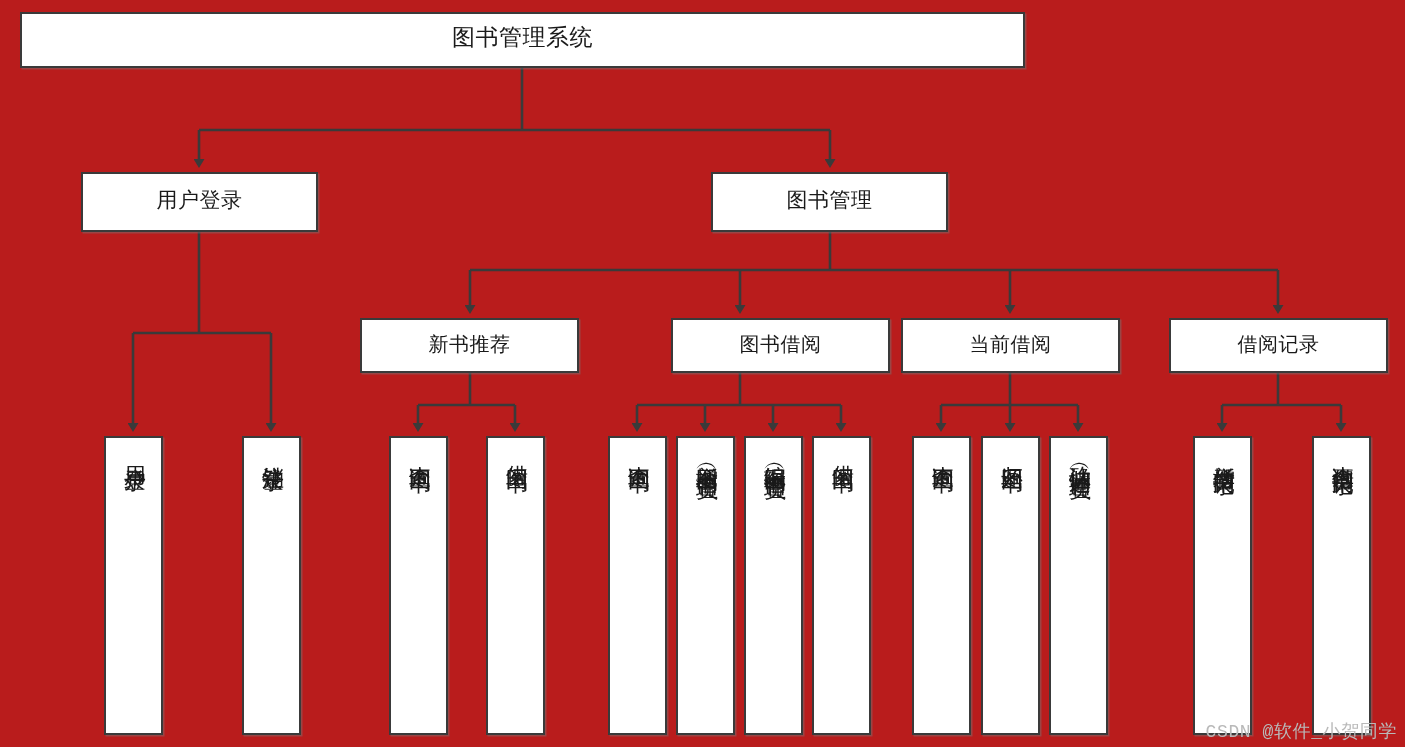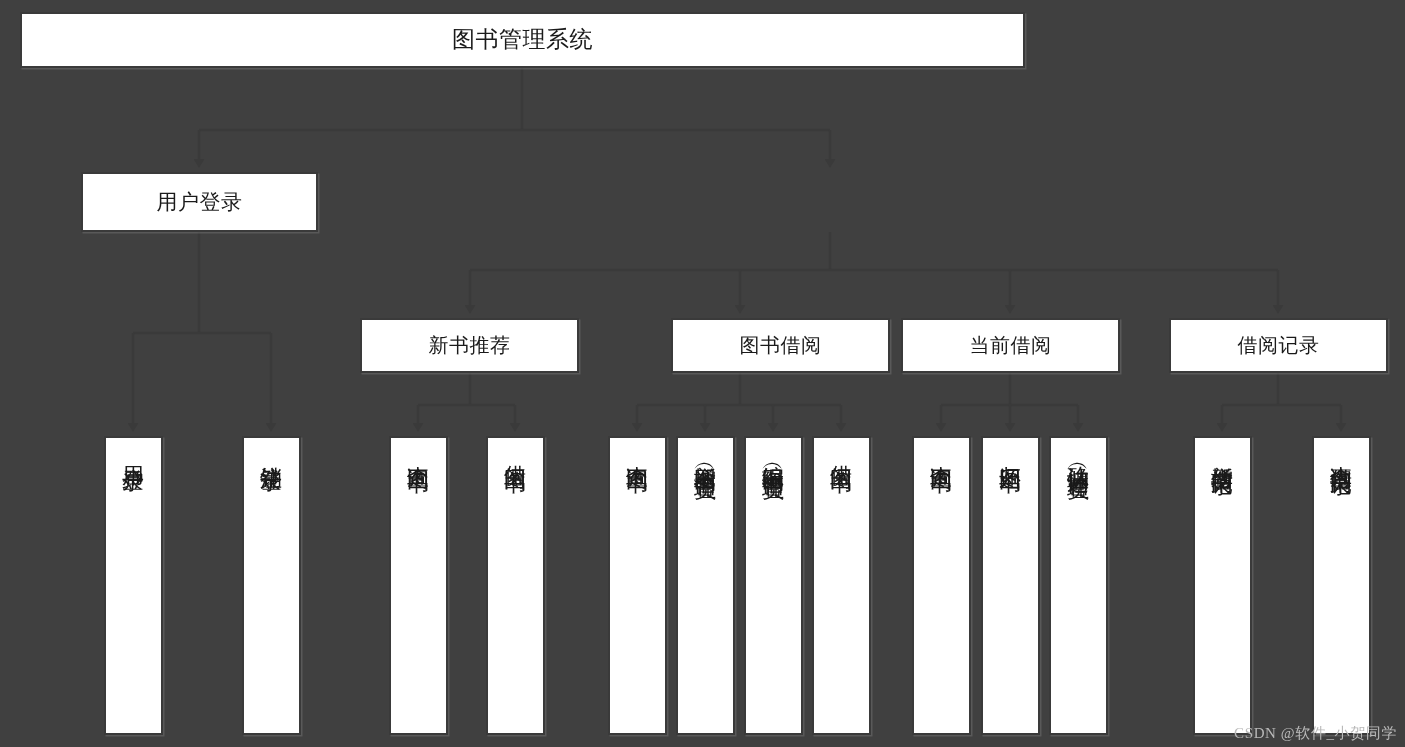--- a/index.html
+++ b/index.html
@@ -4,22 +4,22 @@
 <style>
   html, body {
     margin: 0;
     padding: 0;
     background: #ffffff;
   }
   #canvas {
     position: relative;
     width: 1405px;
     height: 747px;
-    background: #404040;
-    font-family: Liberation Serif, serif;
+    background: #b91c1c;
+    font-family: Liberation Mono, monospace;
     overflow: hidden;
   }
   svg.edges {
     position: absolute;
     left: 0;
     top: 0;
     width: 1405px;
     height: 747px;
     pointer-events: none;
   }
@@ -52,21 +52,21 @@
     text-orientation: upright;
     font-size: 22px;
     line-height: 1.32;
     letter-spacing: 2px;
     white-space: nowrap;
   }
   #watermark {
     position: absolute;
     right: 8px;
     bottom: 4px;
-    font-size: 15px;
+    font-size: 18px;
     color: #b9b9b9;
     letter-spacing: 0.6px;
     user-select: none;
     white-space: nowrap;
   }
 </style>
 </head>
 <body>
 
 <div id="canvas">
@@ -121,20 +121,23 @@
     </g>
   </svg>
 
   <div class="node root" style="left:20px; top:12px; width:1005px; height:56px;">
     <span class="label">图书管理系统</span>
   </div>
 
   <div class="node lvl1" style="left:81px; top:172px; width:237px; height:60px;">
     <span class="label">用户登录</span>
   </div>
+  <div class="node lvl1" style="left:711px; top:172px; width:237px; height:60px;">
+    <span class="label">图书管理</span>
+  </div>
 
   <div class="node lvl2" style="left:360px; top:318px; width:219px; height:55px;">
     <span class="label">新书推荐</span>
   </div>
   <div class="node lvl2" style="left:631px; top:318px; width:219px; height:55px;margin-left:40px;">
     <span class="label">图书借阅</span>
   </div>
   <div class="node lvl2" style="left:901px; top:318px; width:219px; height:55px;">
     <span class="label">当前借阅</span>
   </div>

